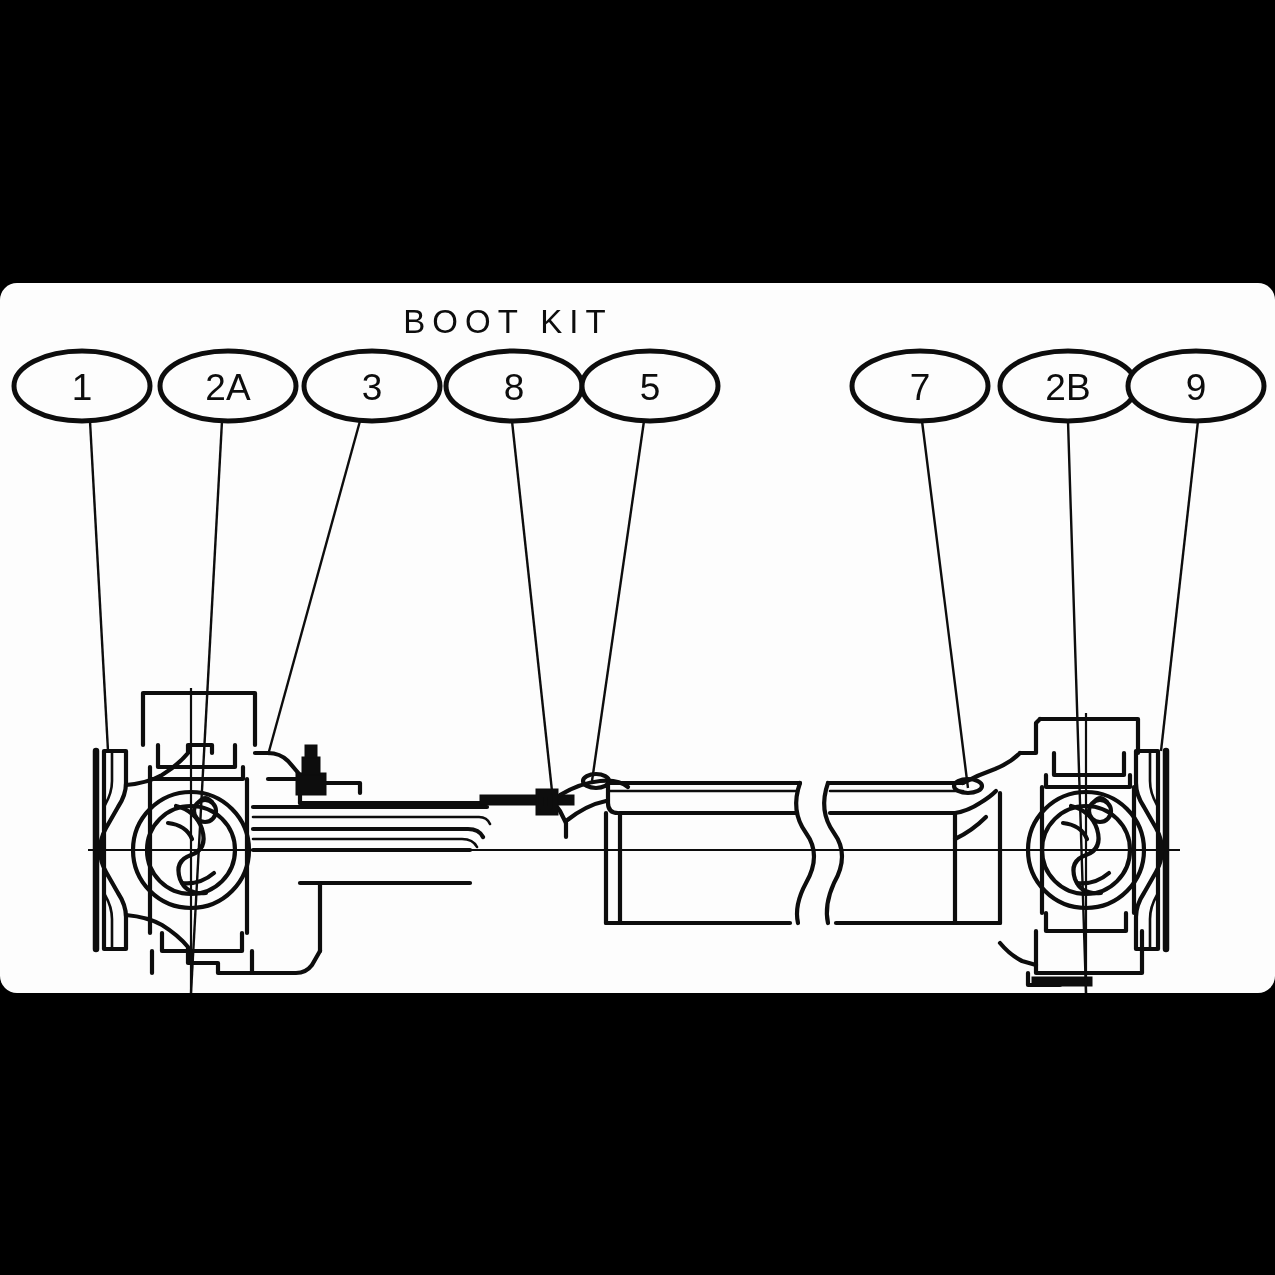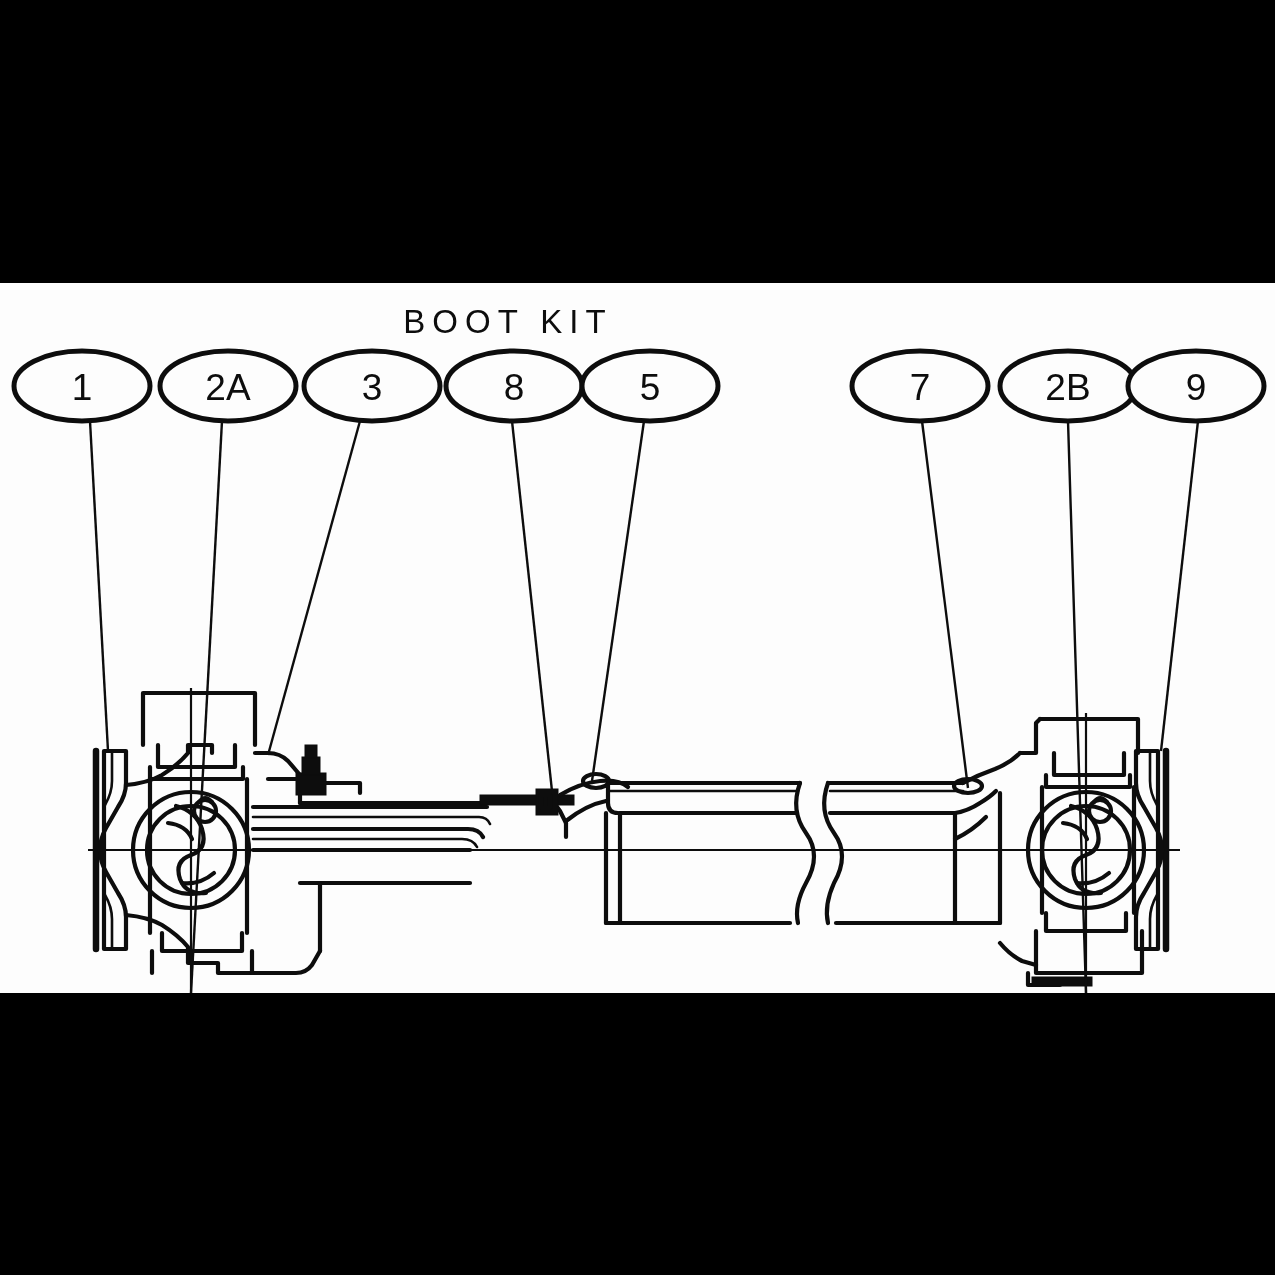--- a/index.html
+++ b/index.html
@@ -28,20 +28,21 @@
   }
   #letterbox-top  { top: 0; height: 283px; }
   #letterbox-bot  { top: 993px; height: 282px; }
   #canvas {
     position: absolute;
     left: 0;
     top: 283px;
     width: 1275px;
     height: 710px;
     background: #fdfdfd;
+    border-radius: 17px;
   }
   #canvas svg {
     display: block;
     width: 1275px;
     height: 710px;
   }
   .ink {
     fill: none;
     stroke: #0d0d0d;
   }

